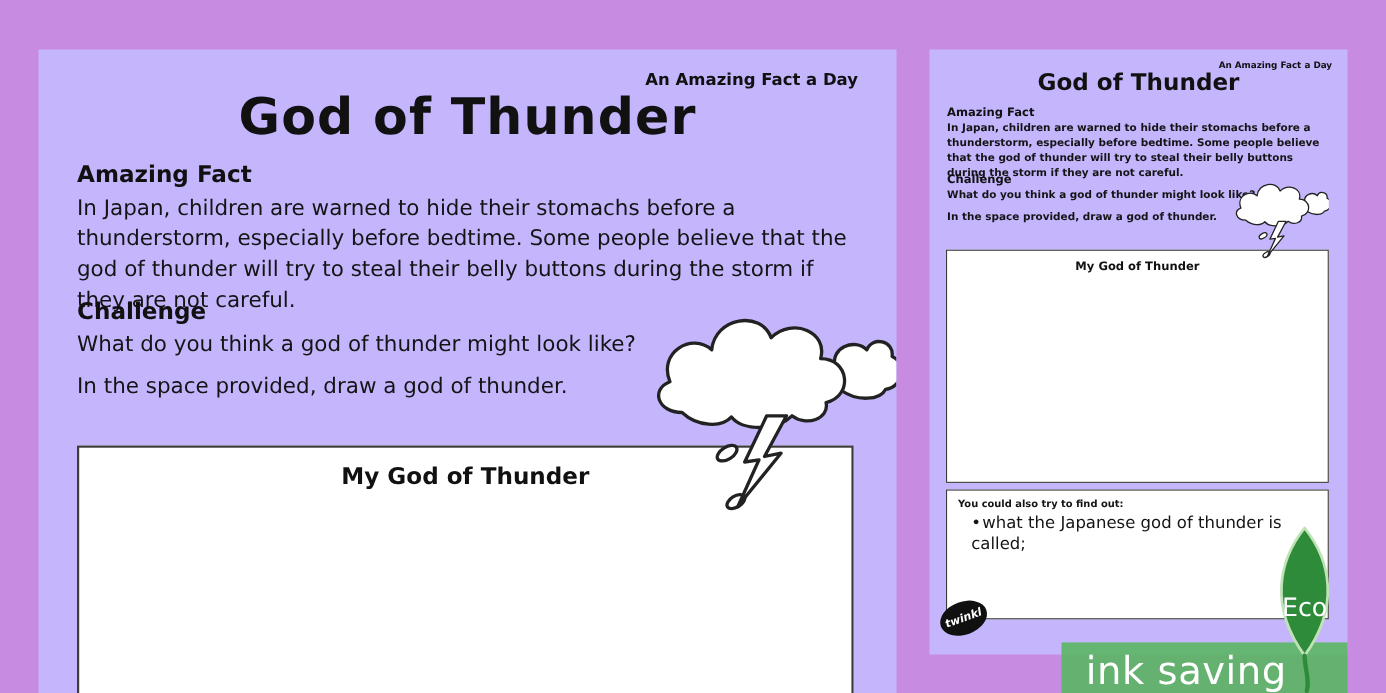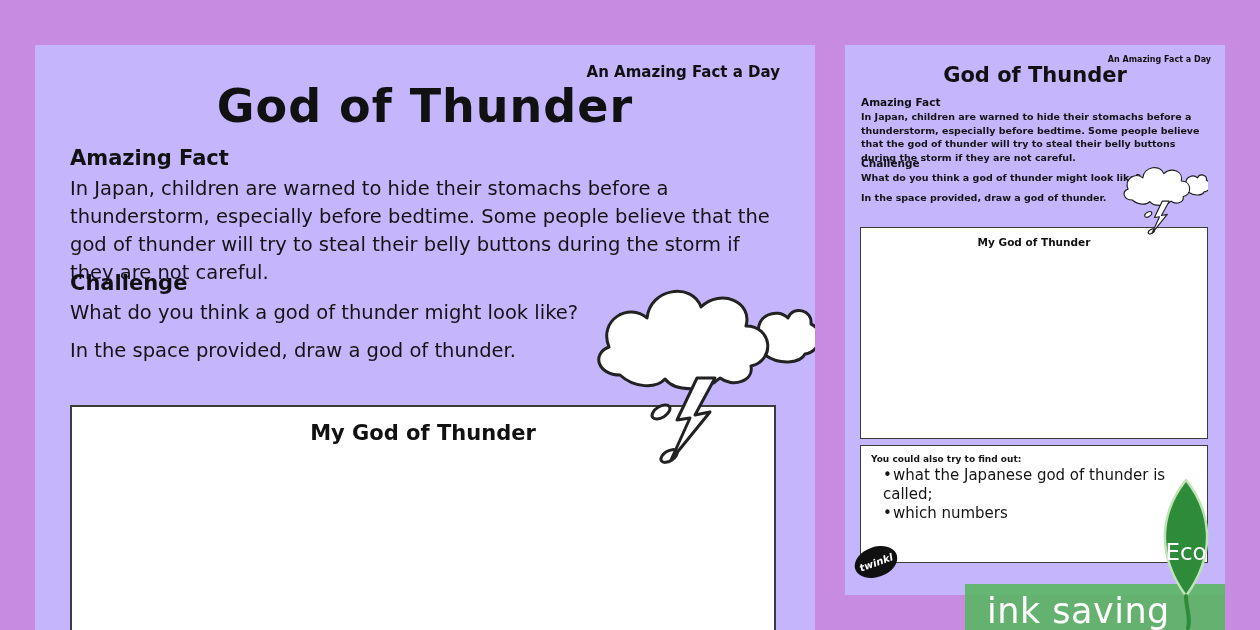--- a/index.html
+++ b/index.html
@@ -103,23 +103,20 @@
 
     <div class="pr-box1">
       <div class="pr-box1-title">My God of Thunder</div>
     </div>
 
     <div class="pr-box2">
       <div class="pr-box2-head">You could also try to find out:</div>
       <div class="pr-bullet-row">
         <span class="pr-bullet-glyph">•</span><span>what the Japanese god of thunder is called;</span>
       </div>
-      <div class="pr-bullet-row">
-        <span class="pr-bullet-glyph">•</span><span>which numbers</span>
-      </div>
     </div>
 
     <svg class="pr-cloud" viewBox="0 0 250 235">
       <path class="ink" d="M200,95 C185,95 180,78 194,73 C190,56 212,47 223,58 C228,45 248,50 246,64 C260,70 256,92 240,94 C235,104 214,105 200,95 Z"></path>
       <path class="ink" d="M55,115 C33,115 26,94 44,87 C33,60 64,42 82,58 C85,28 127,22 136,47 C156,28 188,42 181,66 C207,66 211,100 186,106 C189,121 168,128 155,118 C141,132 110,132 100,119 C91,129 69,128 55,115 Z"></path>
       <ellipse class="ink" cx="96" cy="152" rx="10" ry="5.5" transform="rotate(-32 96 152)"></ellipse>
       <ellipse class="ink" cx="104" cy="196" rx="9" ry="5" transform="rotate(-32 104 196)"></ellipse>
       <path class="ink" d="M132,118 L112,160 L125,158 L106,200 L145,152 L130,155 L150,118 Z"></path>
     </svg>
 

